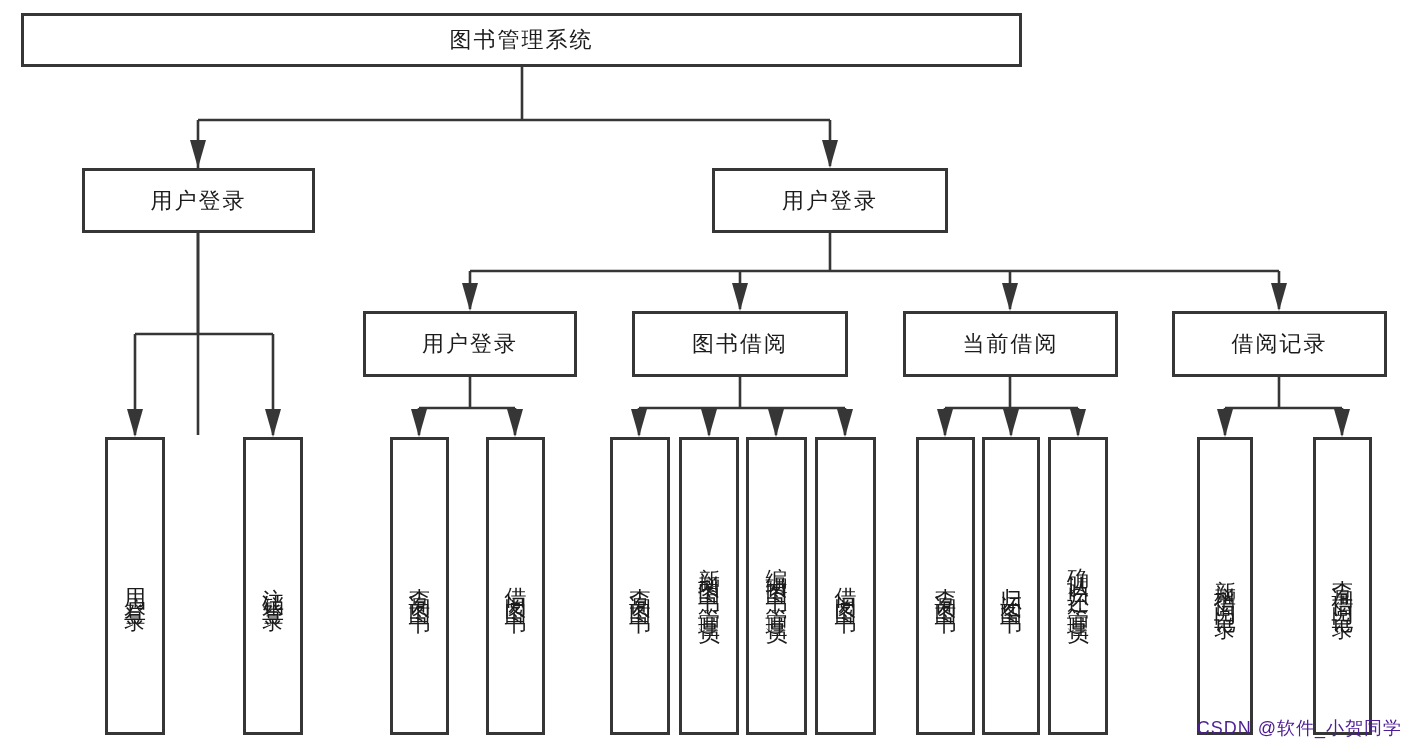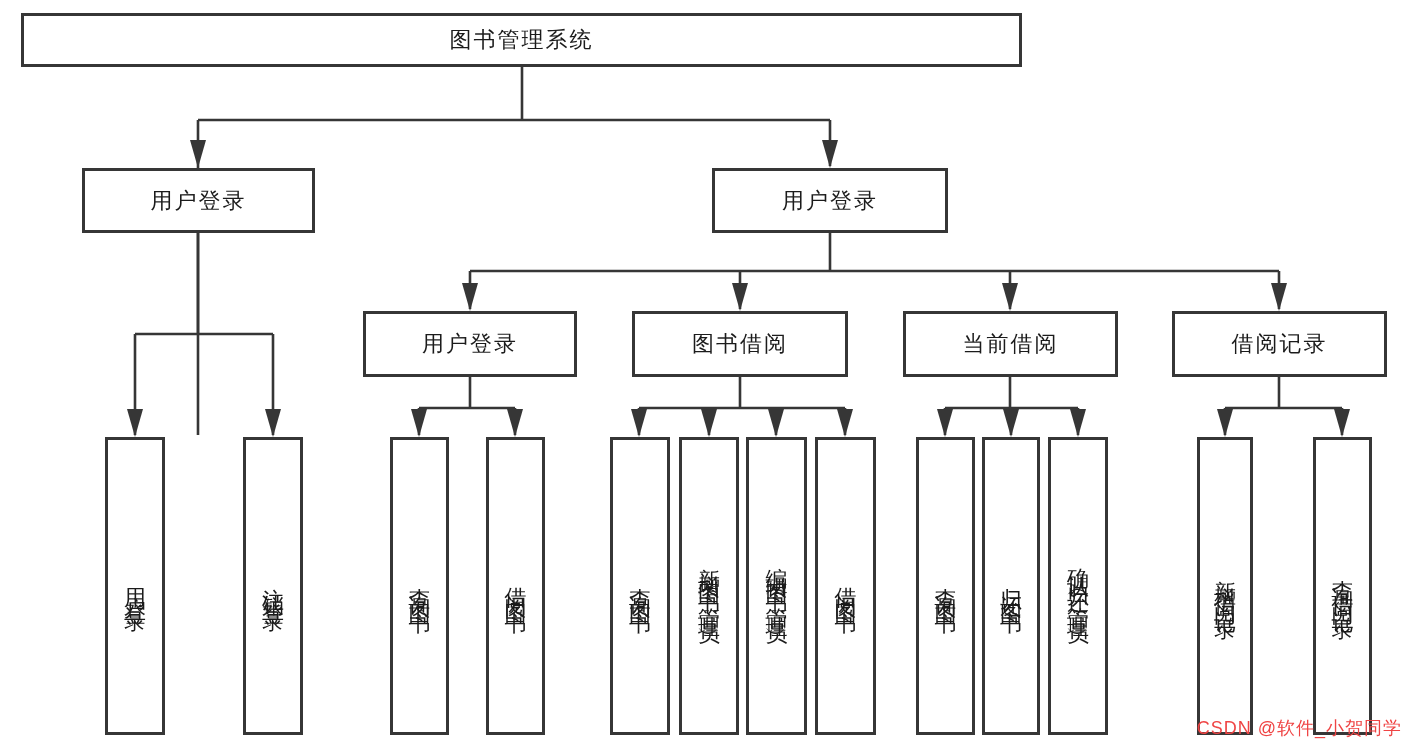--- a/index.html
+++ b/index.html
@@ -33,21 +33,21 @@
     font-size: 22px;
     letter-spacing: 8px;
     white-space: nowrap;
   }
   .watermark {
     position: absolute;
     right: 3px;
     top: 716px;
     font-size: 18px;
     letter-spacing: 1px;
-    color: #ef4444;
+    color: #4c1d95;
     white-space: nowrap;
   }
 </style>
 </head>
 <body>
 
 <div class="canvas">
 
   <svg class="wires" width="1405" height="747" viewBox="0 0 1405 747">
     <g stroke="#363636" stroke-width="2.6" fill="none">

